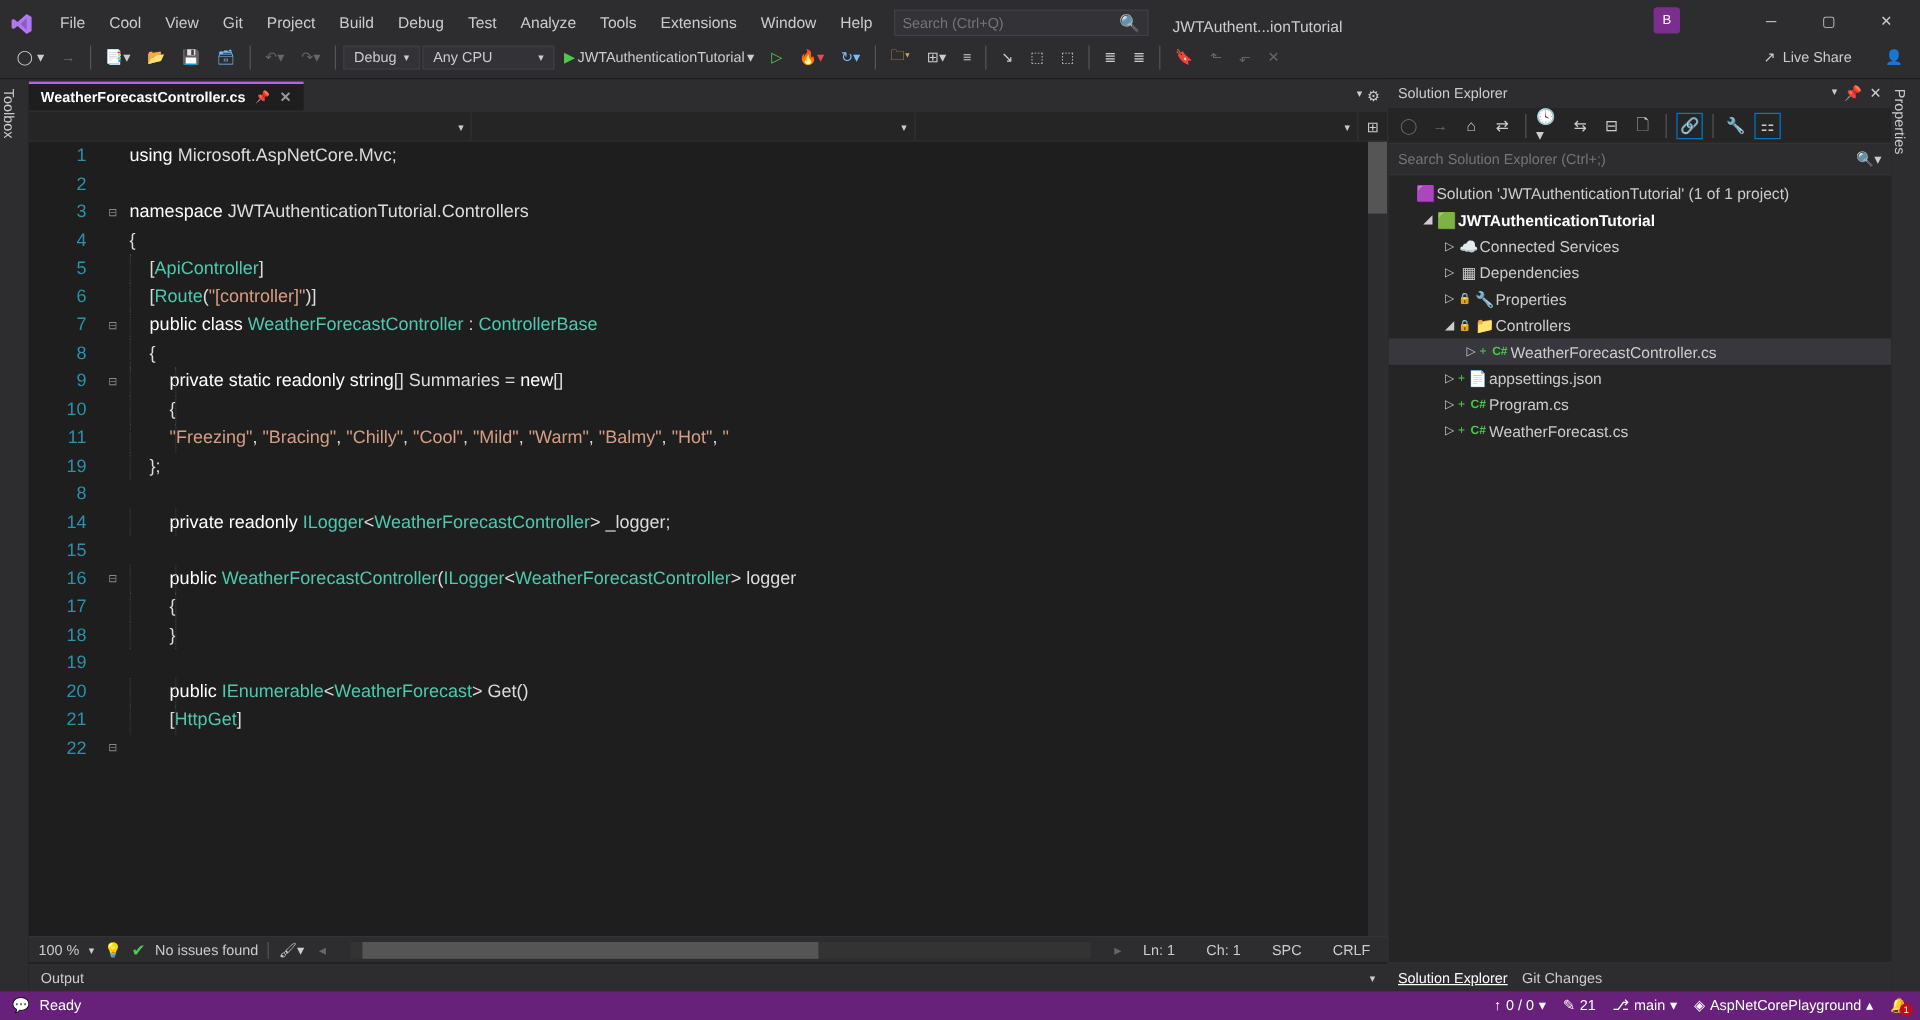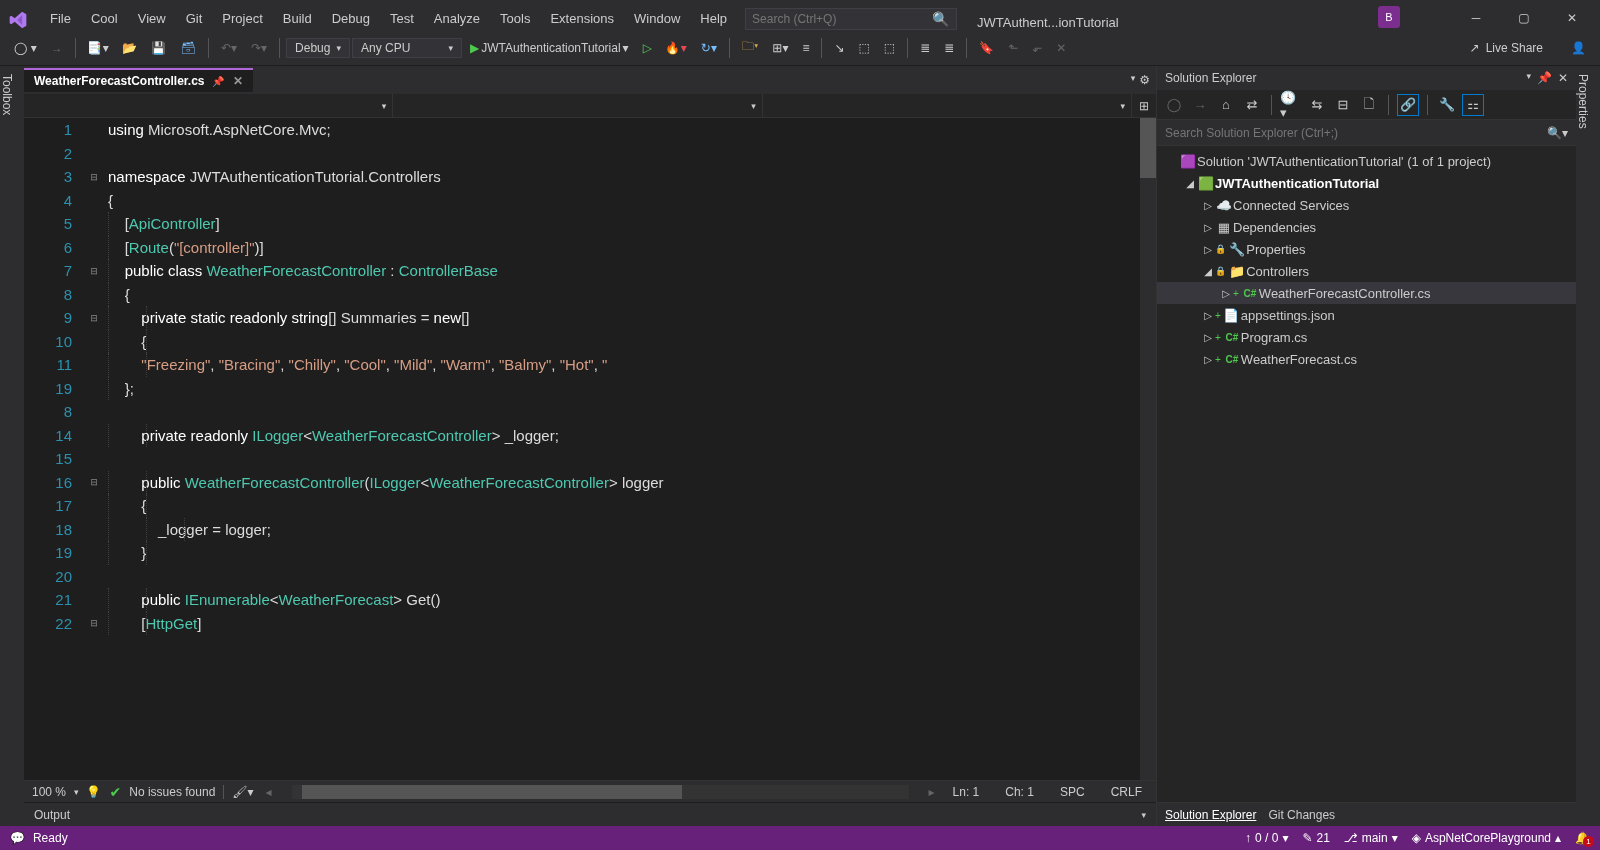--- a/index.html
+++ b/index.html
@@ -255,21 +255,20 @@
           <div class="ln">    {<span class="indent-guide" style="left: 4px;"></span></div>
           <div class="ln">        <span class="kw">private</span> <span class="kw">static</span> <span class="kw">readonly</span> <span class="kw">string</span>[] Summaries = <span class="kw">new</span>[]<span class="indent-guide" style="left: 4px;"></span><span class="indent-guide" style="left: 42px;"></span></div>
           <div class="ln">        {<span class="indent-guide" style="left: 4px;"></span><span class="indent-guide" style="left: 42px;"></span></div>
           <div class="ln">        <span class="str">"Freezing"</span>, <span class="str">"Bracing"</span>, <span class="str">"Chilly"</span>, <span class="str">"Cool"</span>, <span class="str">"Mild"</span>, <span class="str">"Warm"</span>, <span class="str">"Balmy"</span>, <span class="str">"Hot"</span>, <span class="str">"</span><span class="indent-guide" style="left: 4px;"></span><span class="indent-guide" style="left: 42px;"></span></div>
           <div class="ln">    };<span class="indent-guide" style="left: 4px;"></span></div>
           <div class="ln"></div>
           <div class="ln">        <span class="kw">private</span> <span class="kw">readonly</span> <span class="cls">ILogger</span>&lt;<span class="cls">WeatherForecastController</span>&gt; _logger;<span class="indent-guide" style="left: 4px;"></span><span class="indent-guide" style="left: 42px;"></span></div>
           <div class="ln"></div>
           <div class="ln">        <span class="kw">public</span> <span class="cls">WeatherForecastController</span>(<span class="cls">ILogger</span>&lt;<span class="cls">WeatherForecastController</span>&gt; logger<span class="indent-guide" style="left: 4px;"></span><span class="indent-guide" style="left: 42px;"></span></div>
           <div class="ln">        {<span class="indent-guide" style="left: 4px;"></span><span class="indent-guide" style="left: 42px;"></span></div>
-          <div class="ln">            _logger = logger;<span class="indent-guide" style="left: 4px;"></span><span class="indent-guide" style="left: 42px;"></span><span class="indent-guide" style="left: 80px;"></span></div>
           <div class="ln">        }<span class="indent-guide" style="left: 4px;"></span><span class="indent-guide" style="left: 42px;"></span></div>
           <div class="ln"></div>
           <div class="ln">        <span class="kw">public</span> <span class="cls">IEnumerable</span>&lt;<span class="cls">WeatherForecast</span>&gt; Get()<span class="indent-guide" style="left: 4px;"></span><span class="indent-guide" style="left: 42px;"></span></div>
           <div class="ln">        [<span class="attr">HttpGet</span>]<span class="indent-guide" style="left: 4px;"></span><span class="indent-guide" style="left: 42px;"></span></div>
         </div>
       <div class="scroll-v">
           <div class="scroll-thumb"></div>
         </div>
     </div>
     <div class="editor-status">

